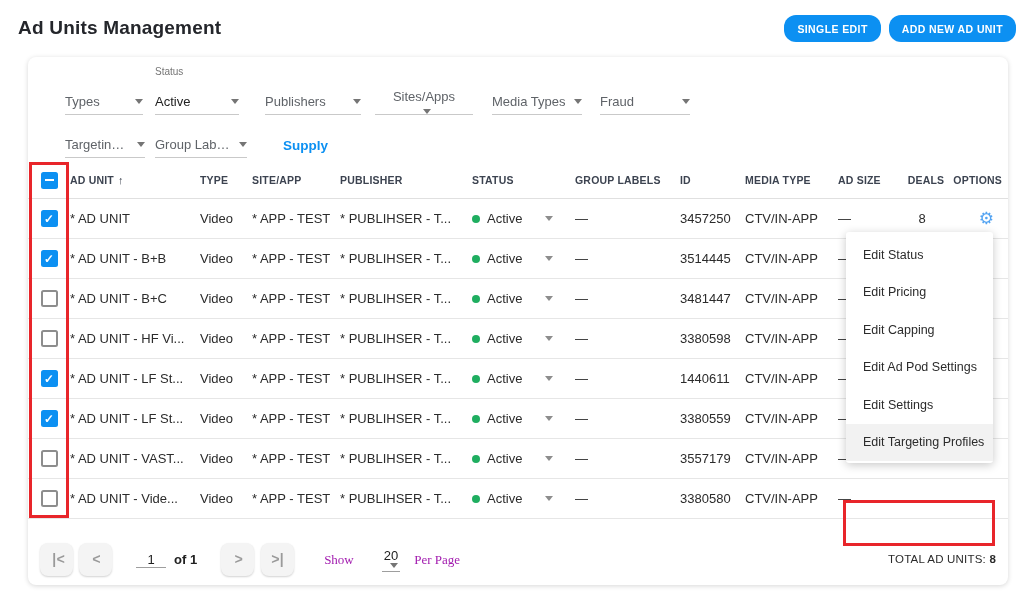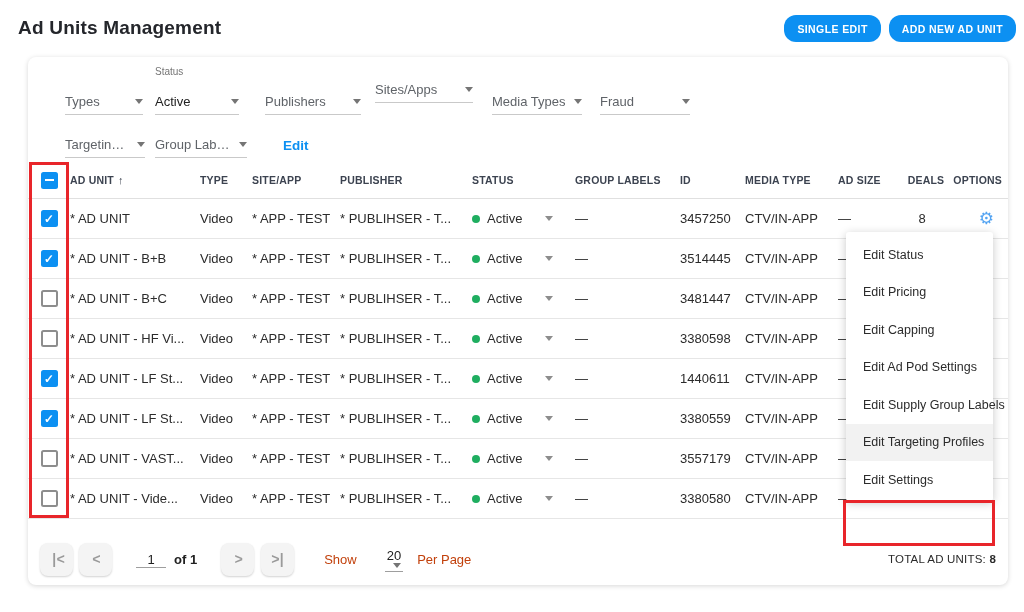--- a/index.html
+++ b/index.html
@@ -59,21 +59,21 @@
   .menu-item { height:37.5px; display:flex; align-items:center; padding-left:17px; font-size:12.5px; color:#2b2b2b; cursor:pointer; white-space:nowrap; }
   .menu-item.hl { background:#f2f2f2; }
 
   
   .footer { position:absolute; left:12px; top:486px; display:flex; align-items:center; }
   .nav-btn { width:33px; height:33px; background:#f4f4f4; border:none; border-radius:8px; box-shadow:0 1px 2px rgba(0,0,0,.18);
              color:#9a9a9a; font-size:14px; font-weight:700; cursor:pointer; font-family:"Liberation Mono",monospace; letter-spacing:-2px; }
   .page-input { width:30px; border:none; border-bottom:1px solid #9e9e9e; text-align:center; font-size:13px; color:#212121;
                 font-family:"Liberation Sans",sans-serif; outline:none; background:transparent; }
   .of-label { font-size:13px; color:#212121; font-weight:700; margin:0 0 0 8px; }
-  .show-label, .perpage-label { font-size:13px; color:#c2410c; }
+  .show-label, .perpage-label { font-size:13px; color:#a21caf;font-family:Liberation Serif, serif; }
   .pp-select { display:flex; align-items:center; border-bottom:1px solid #9e9e9e; height:24px; padding:0 2px; font-size:13px; color:#212121; cursor:pointer; }
   .total { position:absolute; right:12px; top:496px; font-size:11.5px; color:#2b2b2b; font-weight:400; letter-spacing:.2px; }
   .total b { font-weight:700; }
 
   
   .annot { position:absolute; border:3px solid #e8252a; z-index:9; pointer-events:none; }
   .annot-checkbox-col { left:29px; top:162px; width:40px; height:356px; }
   .annot-menu-item { left:843px; top:500px; width:152px; height:46px; }
 
   .mag-icon { flex:none; margin-left:6px; }
@@ -101,21 +101,21 @@
     <div class="filter" style="left:127px; top:32px; width:84px;">
       <span class="flabel fvalue">Active</span>
       <span class="caret"></span>
     </div>
 
     <div class="filter" style="left:237px; top:32px; width:96px;">
       <span class="flabel">Publishers</span>
       <span class="caret"></span>
     </div>
 
-    <div class="filter" style="left:347px; top:20px; width:98px;">
+    <div class="filter" style="left:347px; top:32px; width:98px;flex-direction:column;">
       <span class="flabel">Sites/Apps</span>
       <span class="caret"></span>
     </div>
 
     <div class="filter" style="left:464px; top:32px; width:90px;">
       <span class="flabel">Media Types</span>
       <span class="caret"></span>
     </div>
 
     <div class="filter" style="left:572px; top:32px; width:90px;">
@@ -127,21 +127,21 @@
     <div class="filter" style="left:37px; top:75px; width:80px;">
       <span class="flabel">Targeting Profi...</span>
       <span class="caret"></span>
     </div>
 
     <div class="filter" style="left:127px; top:75px; width:92px;">
       <span class="flabel">Group Labels</span>
       <span class="caret"></span>
     </div>
 
-    <span class="reset-link" style="left:255px; top:81px;">Edit</span>
+    <span class="reset-link" style="left:255px; top:81px;">Supply</span>
 
     <div class="thead grid">
       <div class="cbwrap">
         <span class="cb ind"></span>
       </div>
       <div class="hcell">
         <span>AD UNIT</span><span class="sort-arrow">↑</span>
       </div>
       <div class="hcell">TYPE</div>
       <div class="hcell">SITE/APP</div>
@@ -347,24 +347,23 @@
 
   <div class="menu" id="menu">
     <div class="menu-item">Edit Status</div>
 
     <div class="menu-item">Edit Pricing</div>
 
     <div class="menu-item">Edit Capping</div>
 
     <div class="menu-item">Edit Ad Pod Settings</div>
 
-    <div class="menu-item">Edit Supply Group Labels</div>
-
+
+
+    <div class="menu-item">Edit Settings</div>
 
     <div class="menu-item hl">Edit Targeting Profiles</div>
-
-    <div class="menu-item">Edit Settings</div>
   </div>
 
   <div class="annot annot-checkbox-col"></div>
   <div class="annot annot-menu-item"></div>
 
 </div>
 
 </body></html>

